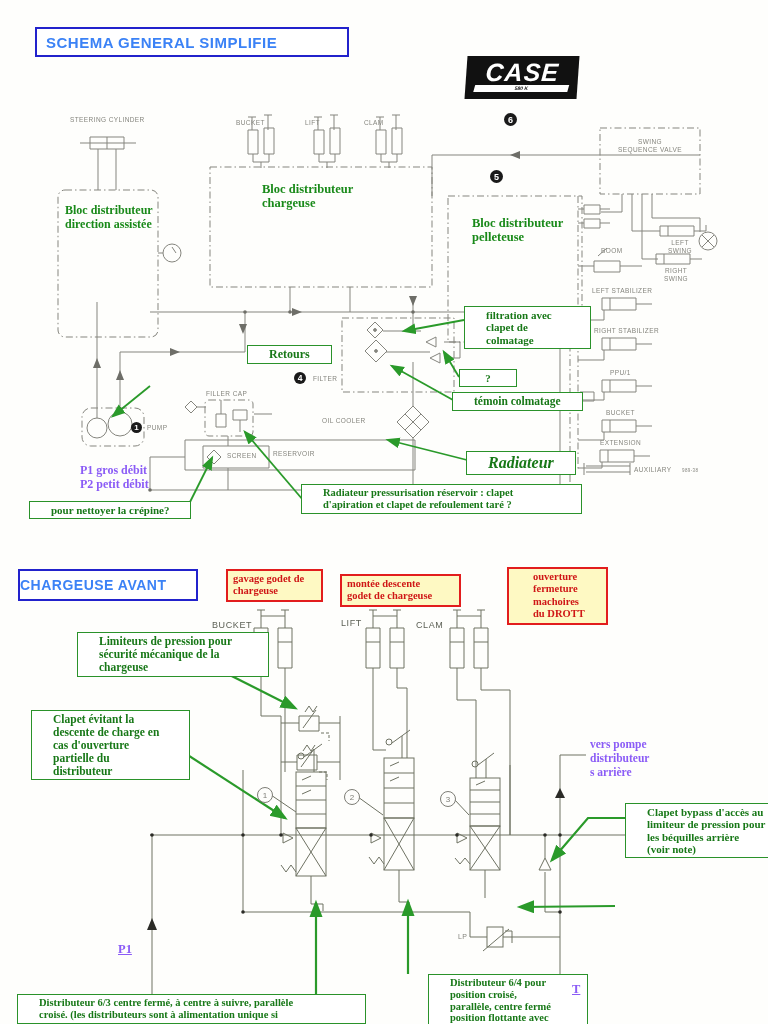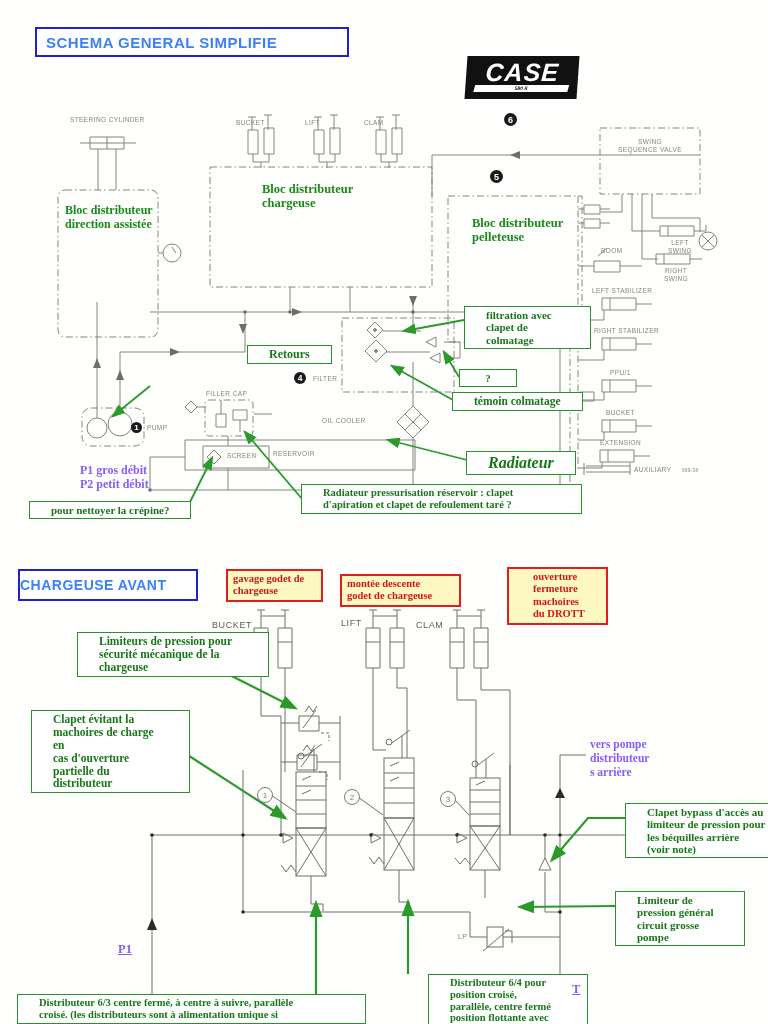--- a/index.html
+++ b/index.html
@@ -279,32 +279,28 @@
   <div class="abs glabel" style="left:458px;top:932px;font-size:7px;">LP</div>
 
   <div class="abs omark" style="left:257px;top:787px;width:14px;height:14px;font-size:8px;">1</div>
   <div class="abs omark" style="left:344px;top:789px;width:14px;height:14px;font-size:8px;">2</div>
   <div class="abs omark" style="left:440px;top:791px;width:14px;height:14px;font-size:8px;">3</div>
 
   <div class="abs gnote" style="left:33px;top:632px;width:148px;font-size:11.5px;margin-left:44px;">Limiteurs de pression pour
 sécurité mécanique de la
 chargeuse</div>
   <div class="abs gnote" style="left:31px;top:710px;width:115px;font-size:11.5px;">Clapet évitant la
-machoires de charge en
+descente de charge en
 cas d'ouverture
 partielle du
 distributeur</div>
   <div class="abs gnote" style="left:625px;top:803px;width:133px;font-size:11px;">Clapet bypass d'accès au
 limiteur de pression pour
 les béquilles arrière
 (voir note)</div>
-  <div class="abs gnote" style="left:615px;top:891px;width:86px;font-size:11px;">Limiteur de
-pression général
-circuit grosse
-pompe</div>
   <div class="abs gnote" style="left:17px;top:994px;width:305px;font-size:10.5px;">Distributeur 6/3 centre fermé, à centre à suivre, parallèle
 croisé. (les distributeurs sont à alimentation unique si</div>
   <div class="abs gnote" style="left:428px;top:974px;width:116px;font-size:10.5px;">Distributeur 6/4 pour
 position croisé,
 parallèle, centre fermé
 position flottante avec</div>
 
   <div class="abs knote" style="left:590px;top:738px;font-size:11.5px;">vers pompe
 distributeur
 s arrière</div>

